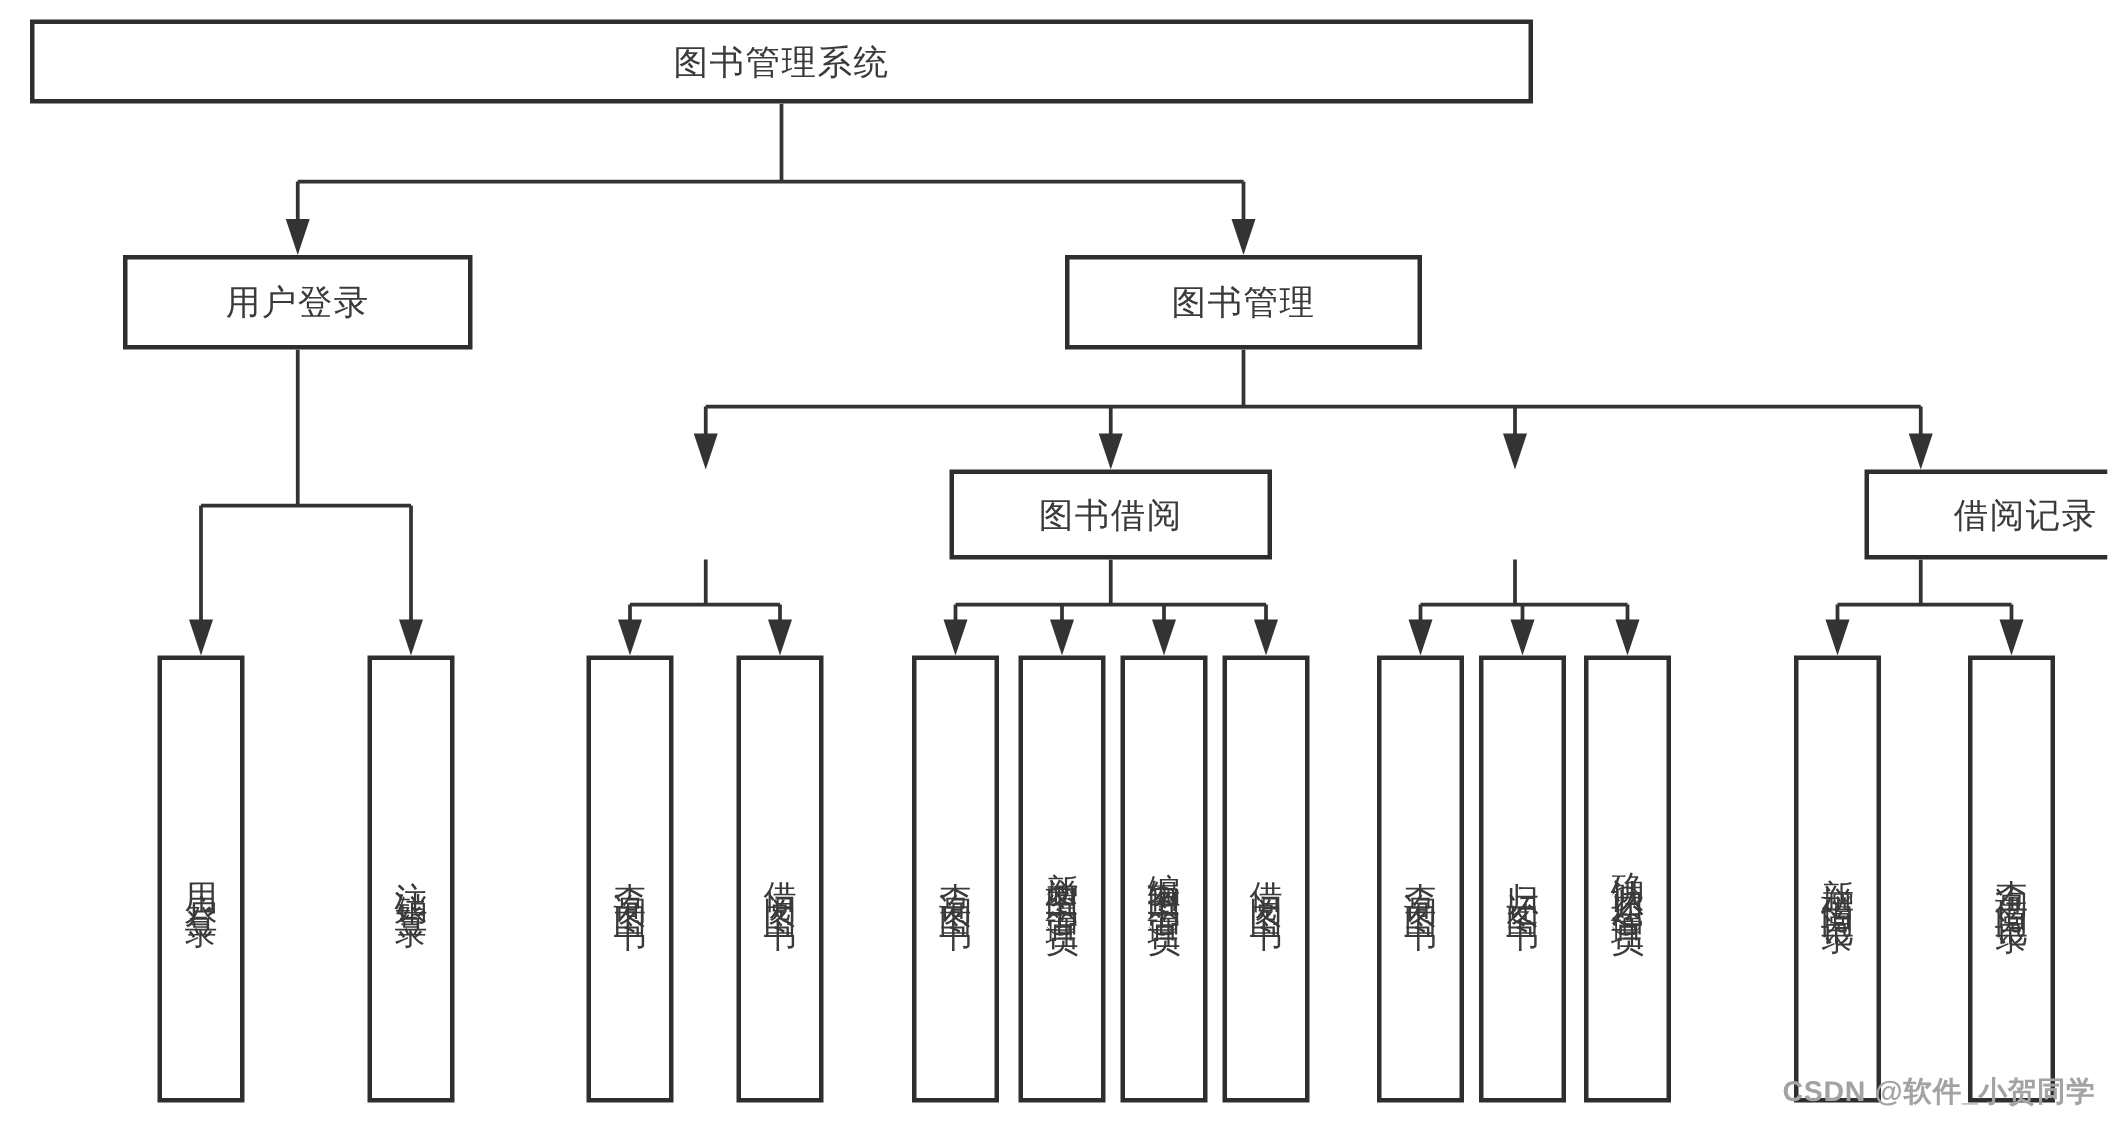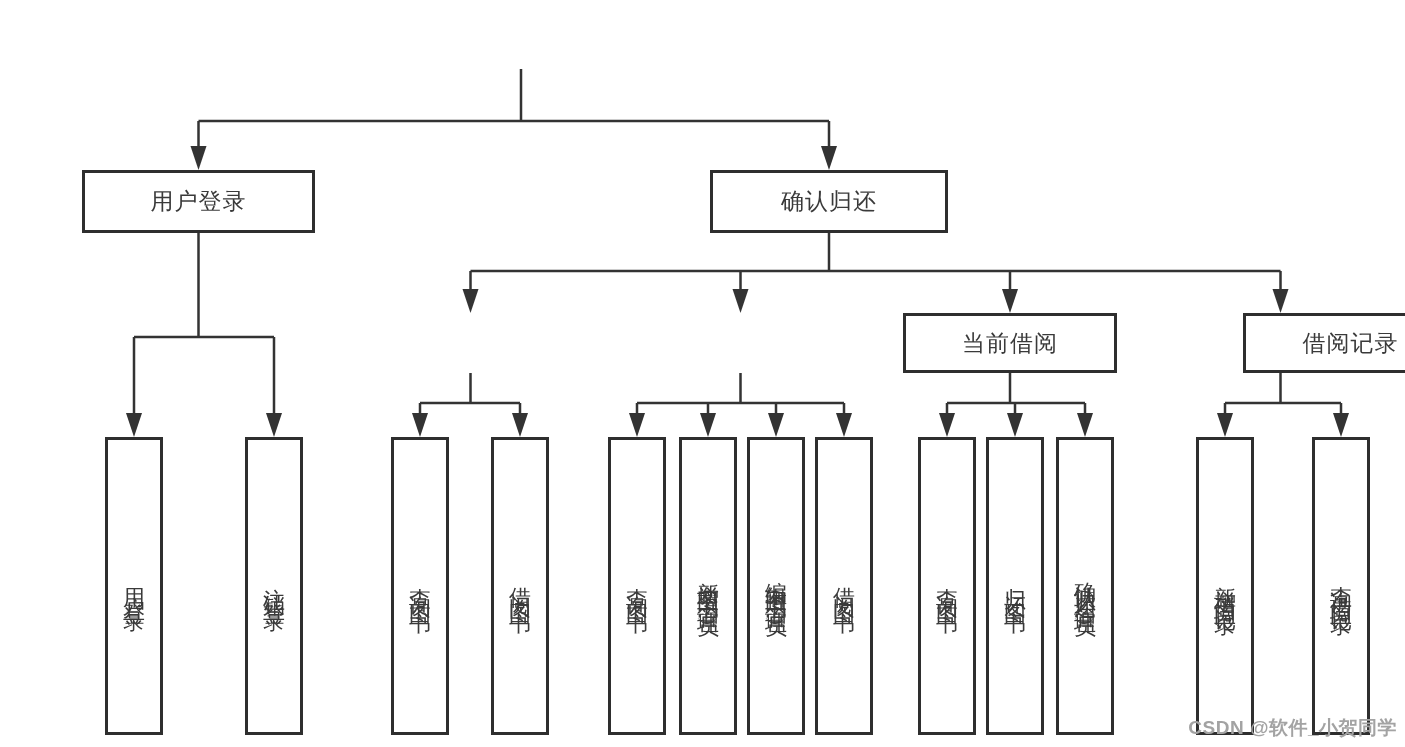--- a/index.html
+++ b/index.html
@@ -84,30 +84,33 @@
       <polygon points="768,413 784,413 776,437"></polygon>
       <polygon points="836,413 852,413 844,437"></polygon>
       <polygon points="939,413 955,413 947,437"></polygon>
       <polygon points="1007,413 1023,413 1015,437"></polygon>
       <polygon points="1077,413 1093,413 1085,437"></polygon>
       <polygon points="1217,413 1233,413 1225,437"></polygon>
       <polygon points="1333,413 1349,413 1341,437"></polygon>
     </g>
   </svg>
 
+  <div class="node h-node" style="left:20px;top:13px;width:1002px;height:56px">
+    <span>图书管理系统</span>
+  </div>
 
   <div class="node h-node" style="left:82px;top:170px;width:233px;height:63px">
     <span>用户登录</span>
   </div>
   <div class="node h-node" style="left:710px;top:170px;width:238px;height:63px">
-    <span>确认归还</span>
+    <span>图书管理</span>
   </div>
 
-  <div class="node h-node" style="left:903px;top:313px;width:214px;height:60px">
-    <span>当前借阅</span>
+  <div class="node h-node" style="left:633px;top:313px;width:215px;height:60px">
+    <span>图书借阅</span>
   </div>
   <div class="node h-node" style="left:1243px;top:313px;width:215px;height:60px">
     <span>借阅记录</span>
   </div>
 
   <div class="node v-node" style="left:105px;top:437px;width:58px;height:298px">
     <span>用户登录</span>
   </div>
   <div class="node v-node" style="left:245px;top:437px;width:58px;height:298px">
     <span>注销登录</span>

